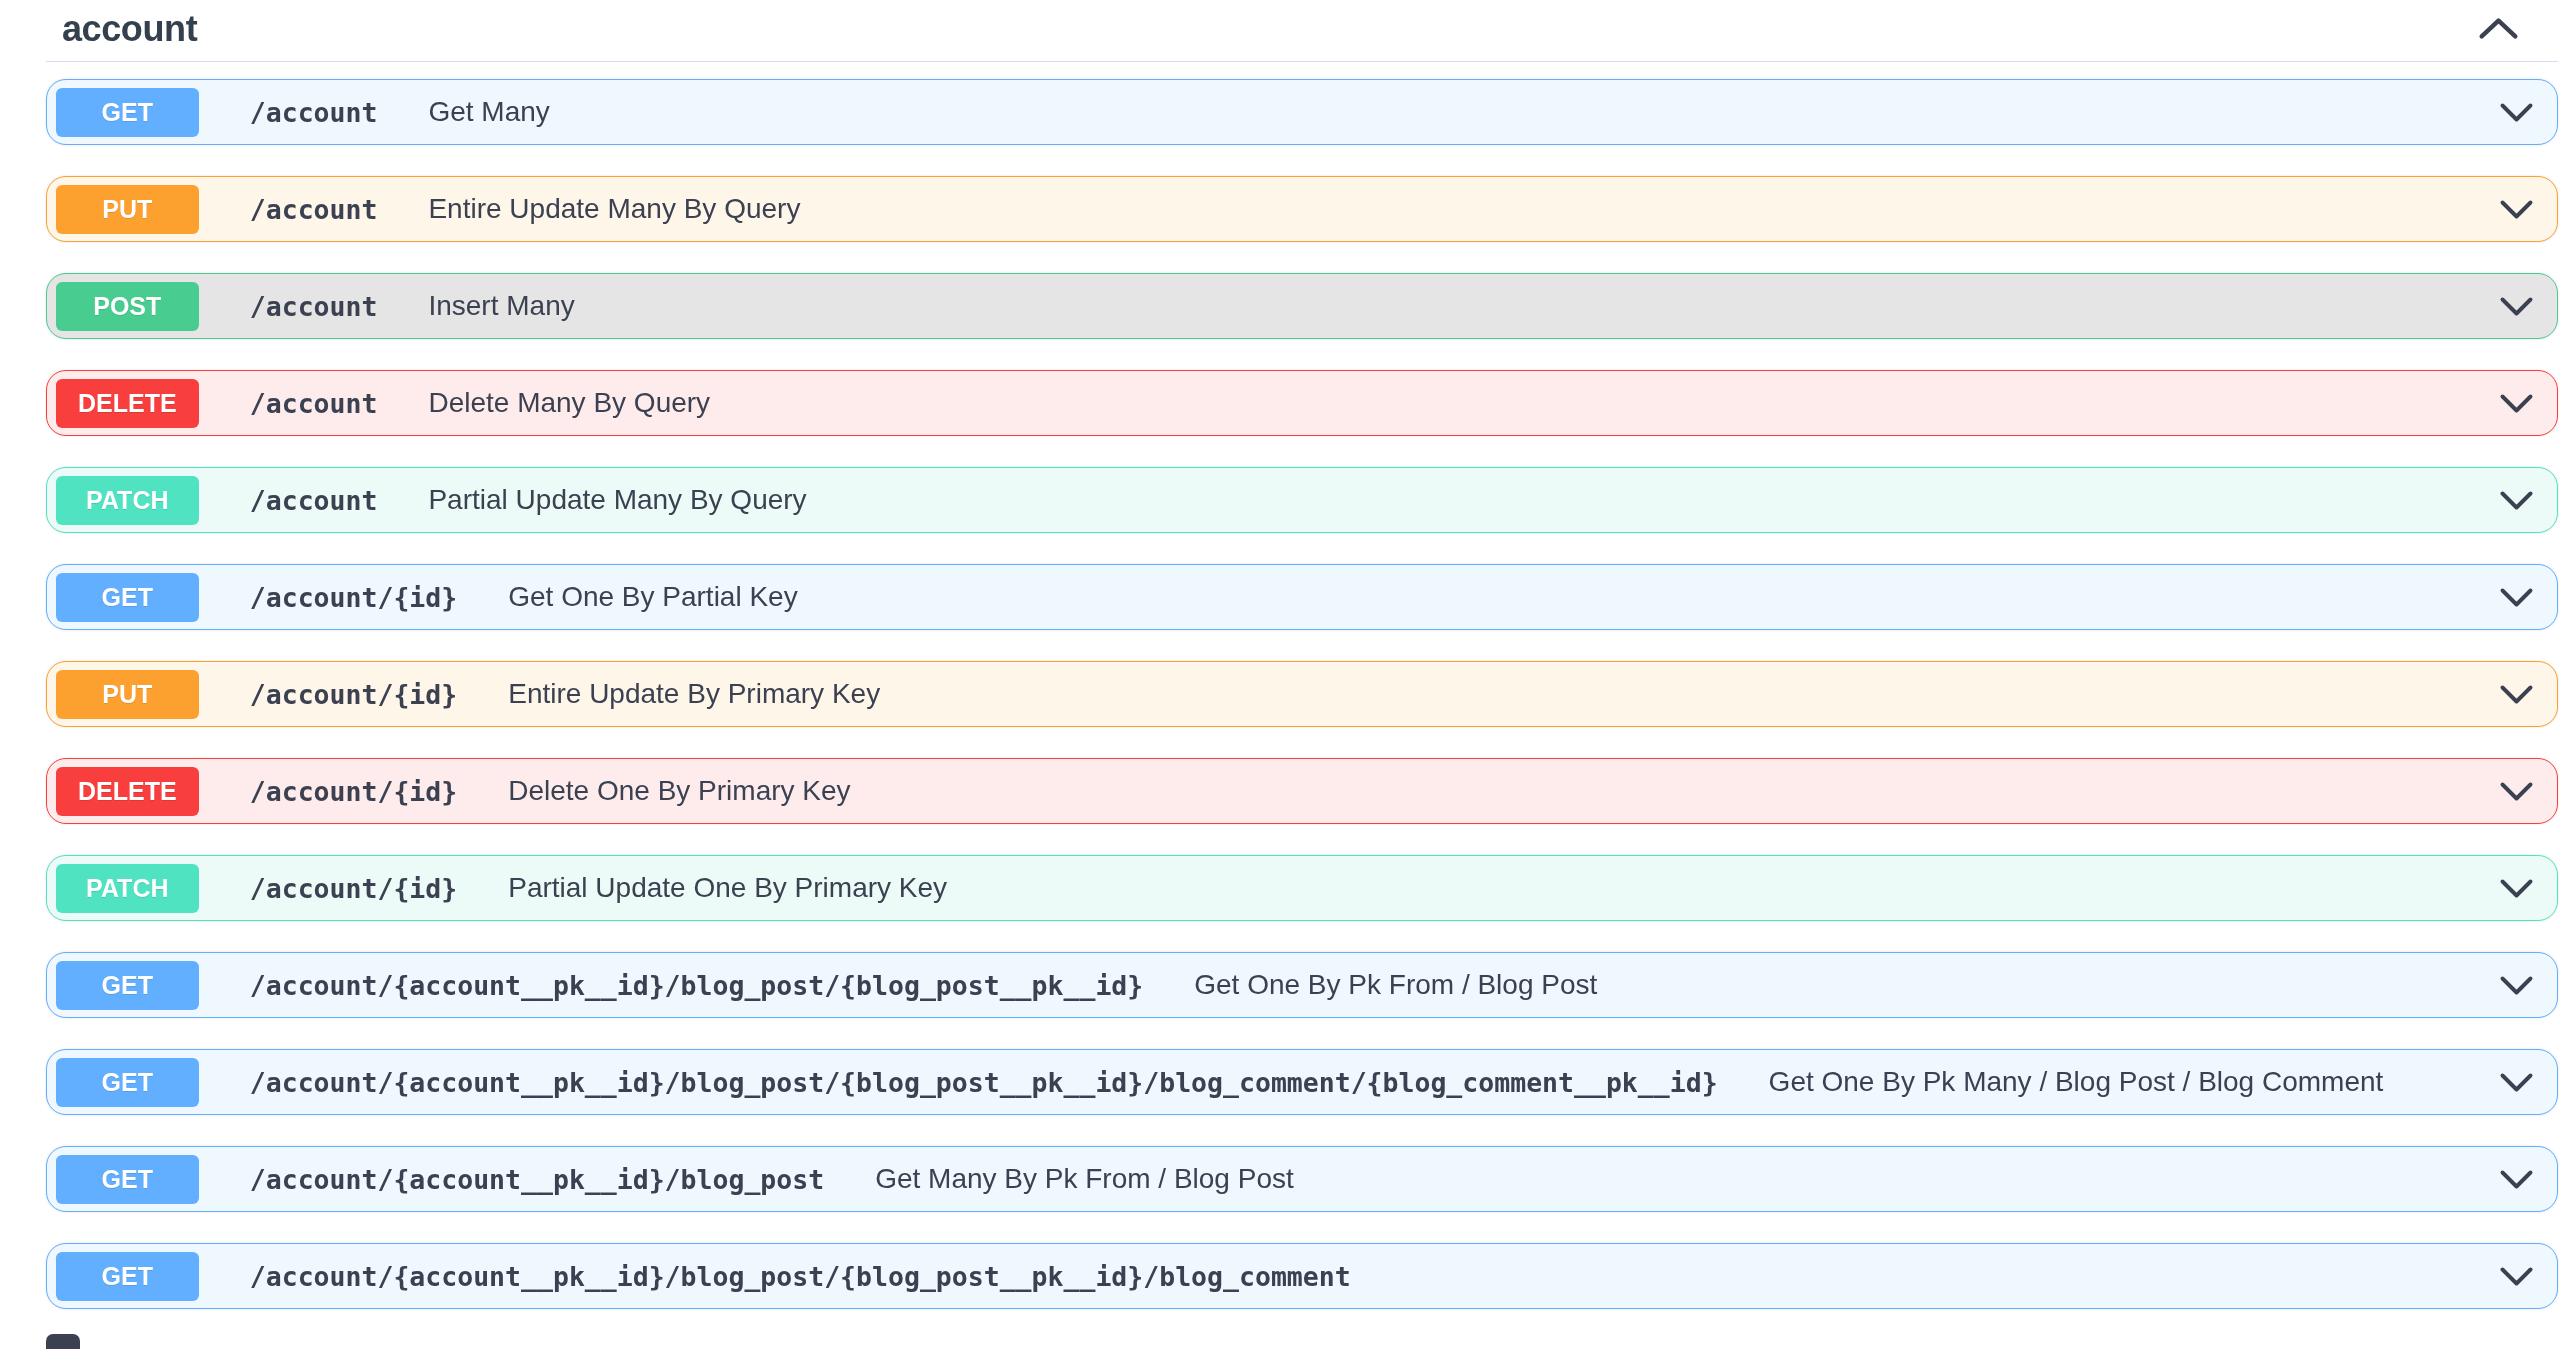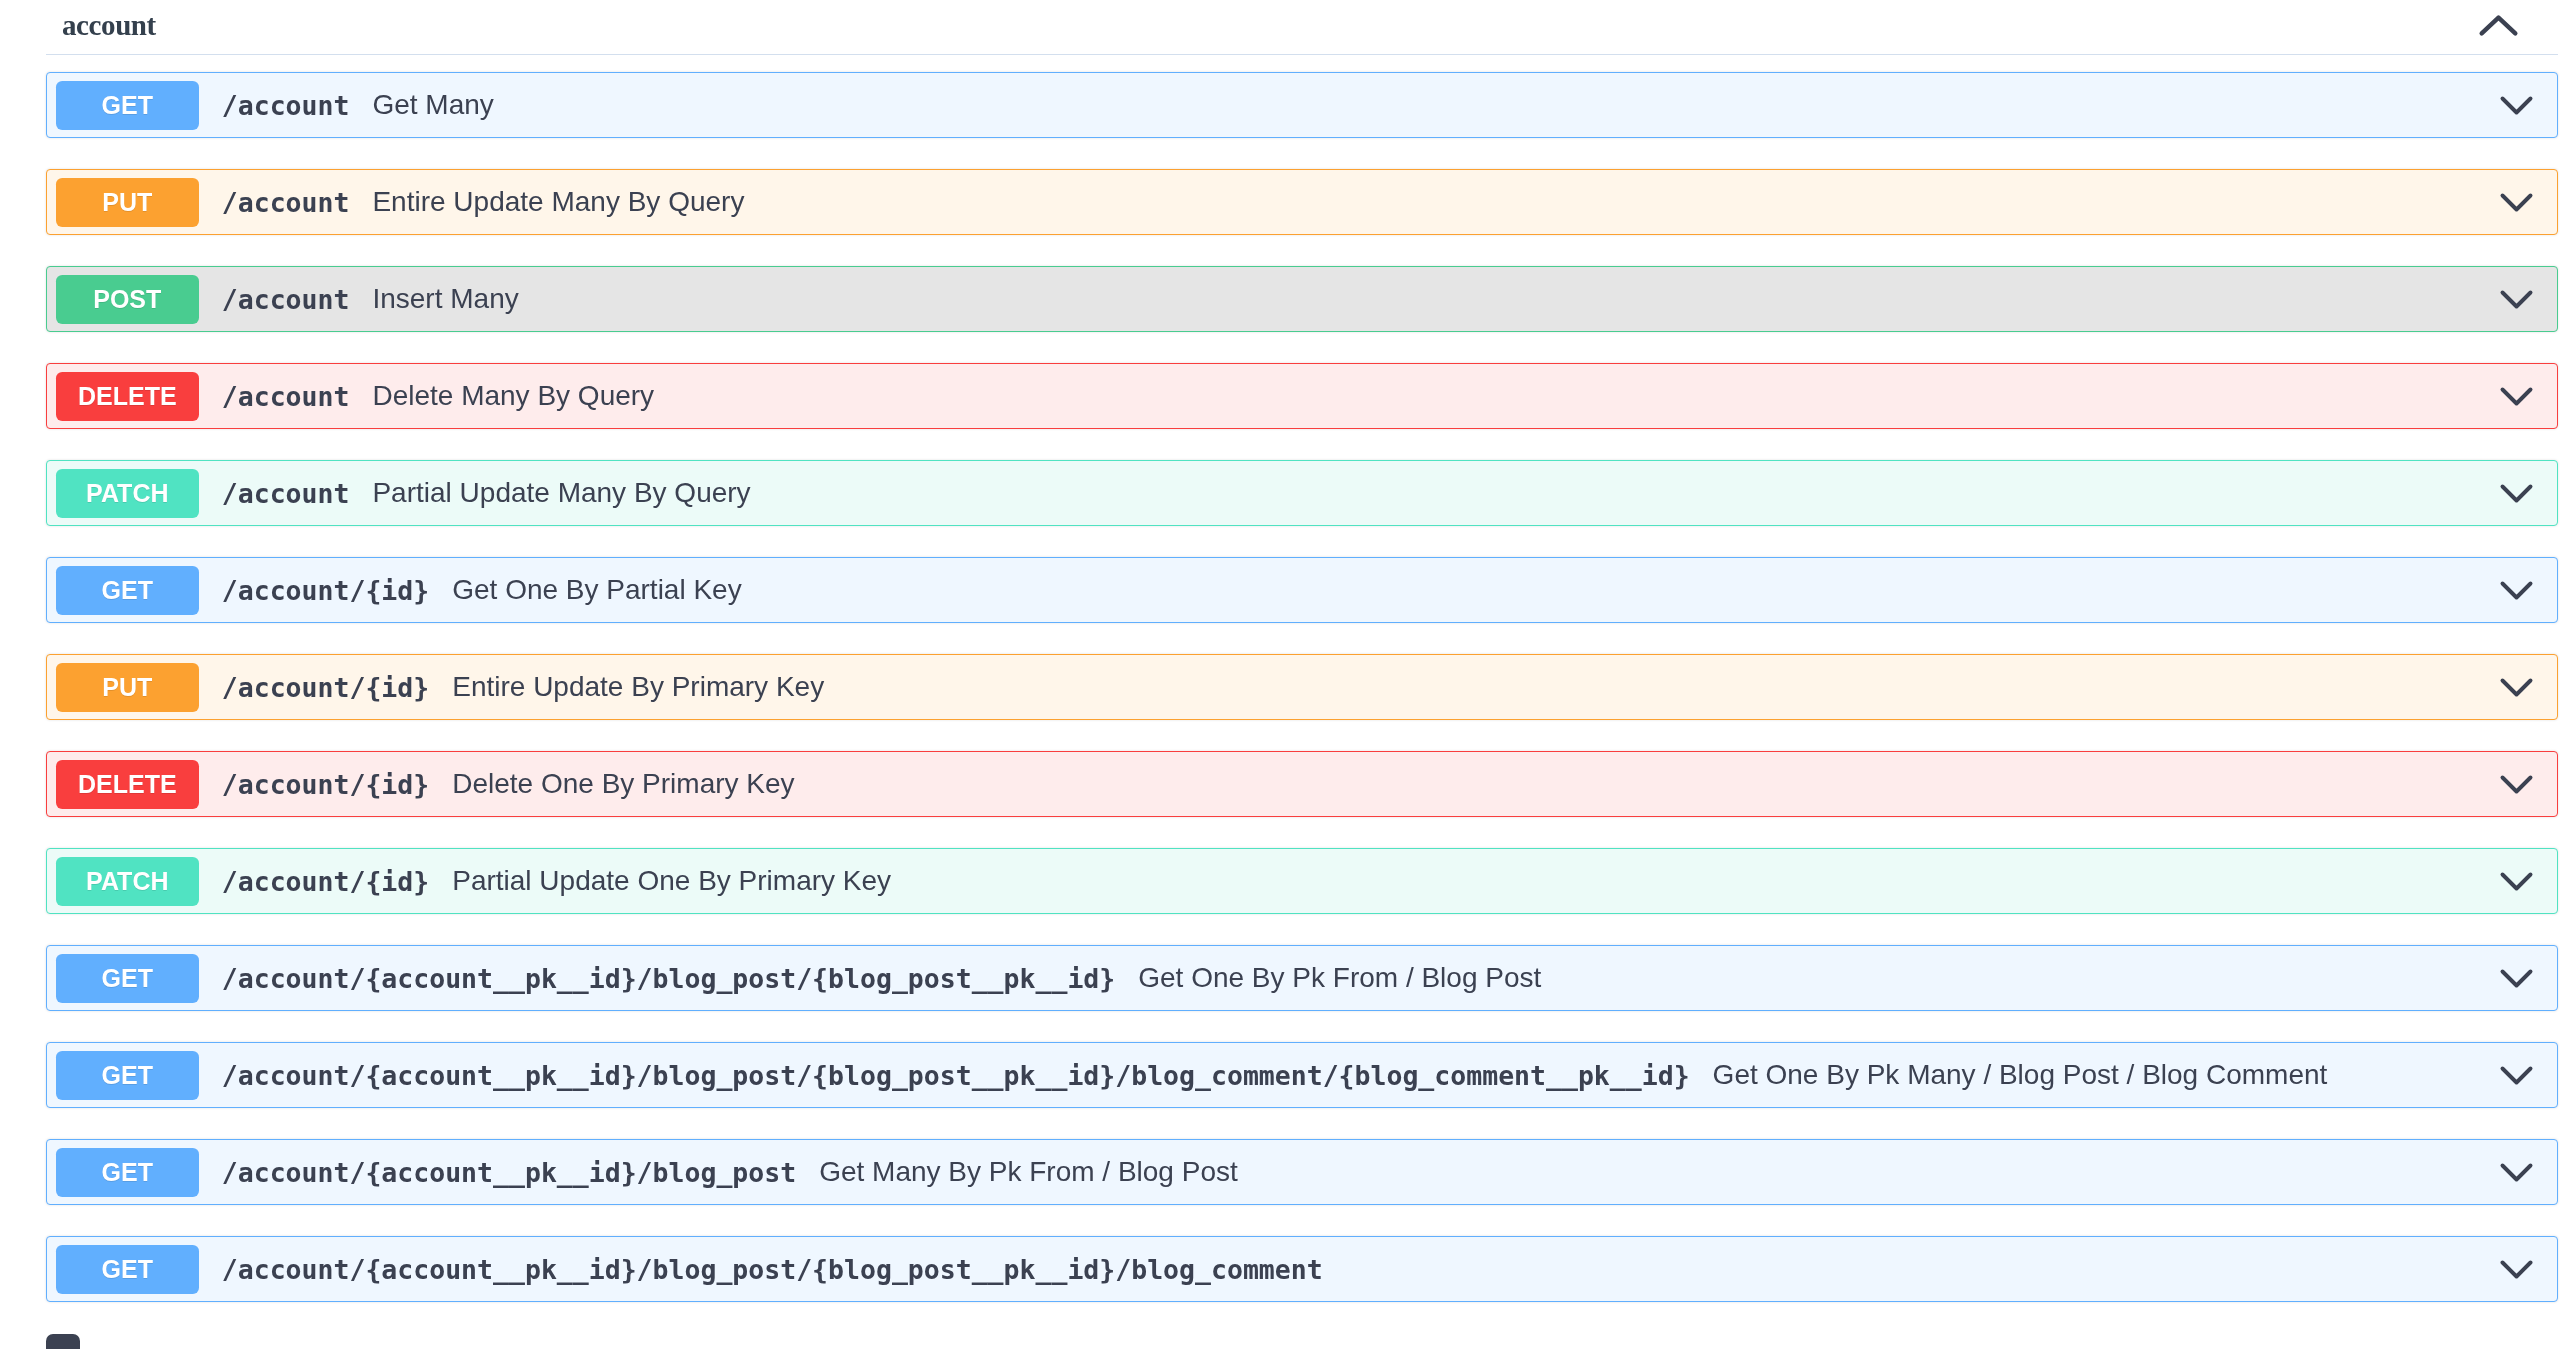--- a/index.html
+++ b/index.html
@@ -10,42 +10,42 @@
 
   .tag-header {
     display: flex;
     align-items: center;
     justify-content: space-between;
     padding: 10.6px 39px 14px 16px;
     border-bottom: 0.9px solid #d3dfee;
     cursor: pointer;
   }
   .tag-title {
-    font-size: 29px;
+    font-size: 36px;
     font-weight: bold;
     color: #34404d;
     line-height: 1;
     letter-spacing: -0.4px;
-    font-family: Liberation Serif, serif;
   }
   .chevron { display: inline-flex; align-items: center; cursor: pointer; }
   .chevron svg { display: block; }
 
   .opblock-list { padding-top: 17.6px; }
 
   .opblock {
     height: 66px;
     border: 1.8px solid;
-    border-radius: 4px;
+    border-radius: 20px;
     display: flex;
     align-items: center;
     margin-bottom: 31px;
     padding: 0 23px 0 8.8px;
     box-shadow: 0 0 2.6px rgba(0,0,0,.12);
     cursor: pointer;
+    gap: 28px;
   }
 
   .method-badge {
     min-width: 143px;
     height: 49px;
     border-radius: 6.2px;
     color: #ffffff;
     font-weight: bold;
     font-size: 25px;
     display: flex;

